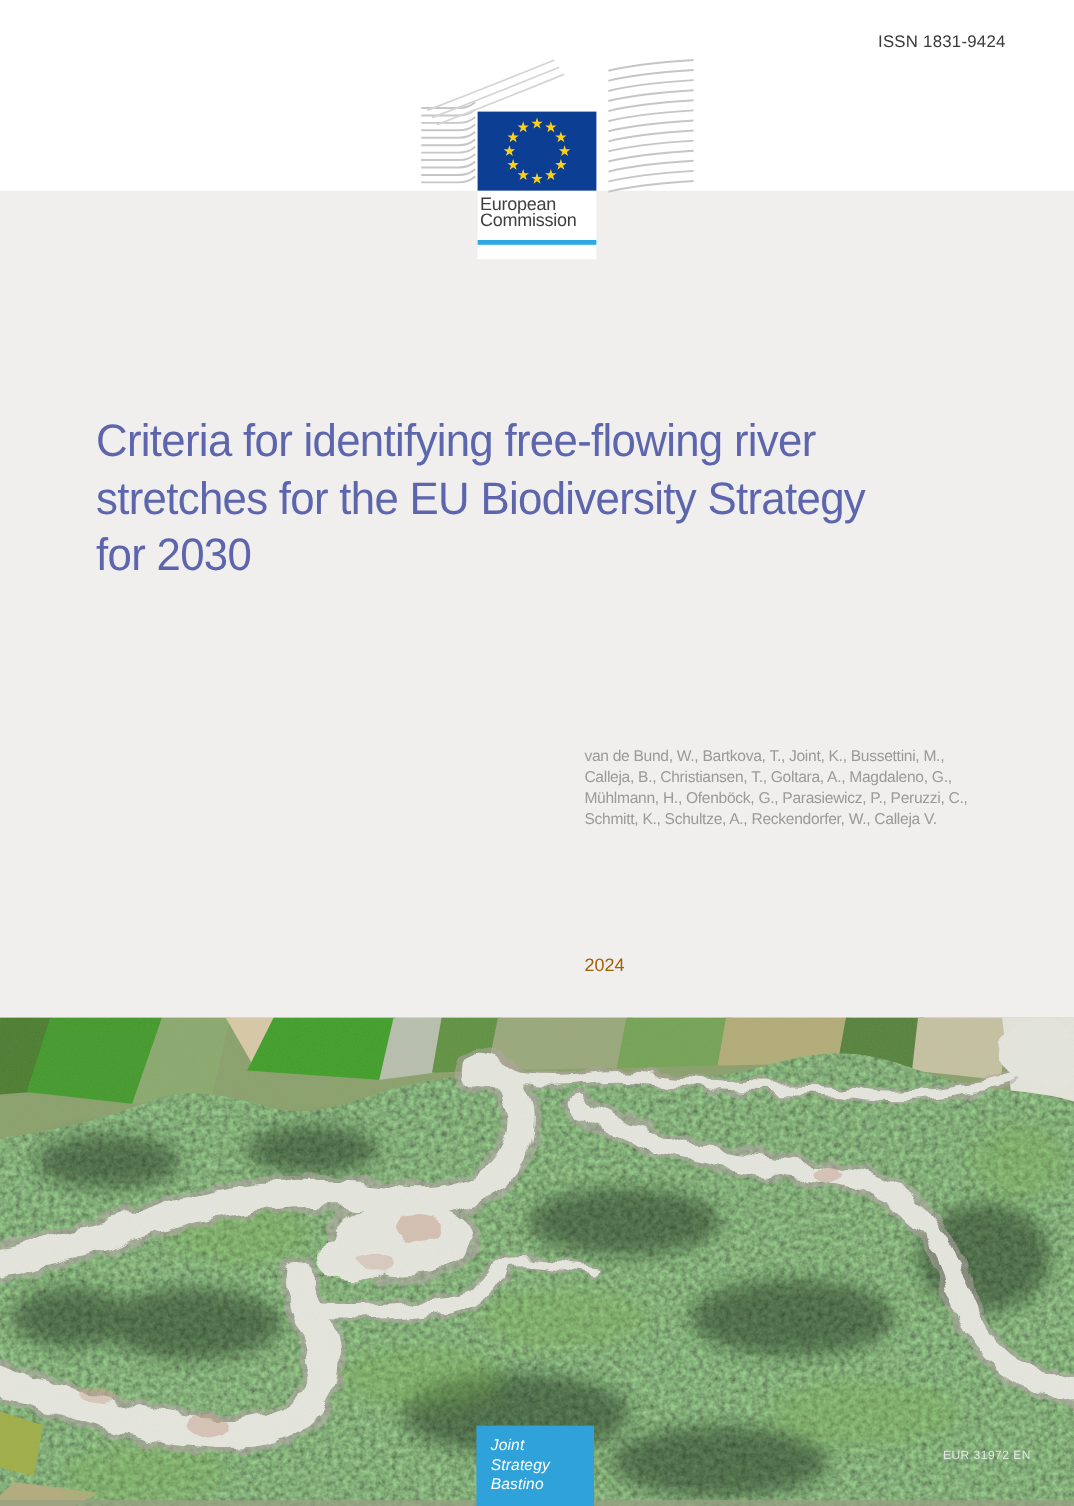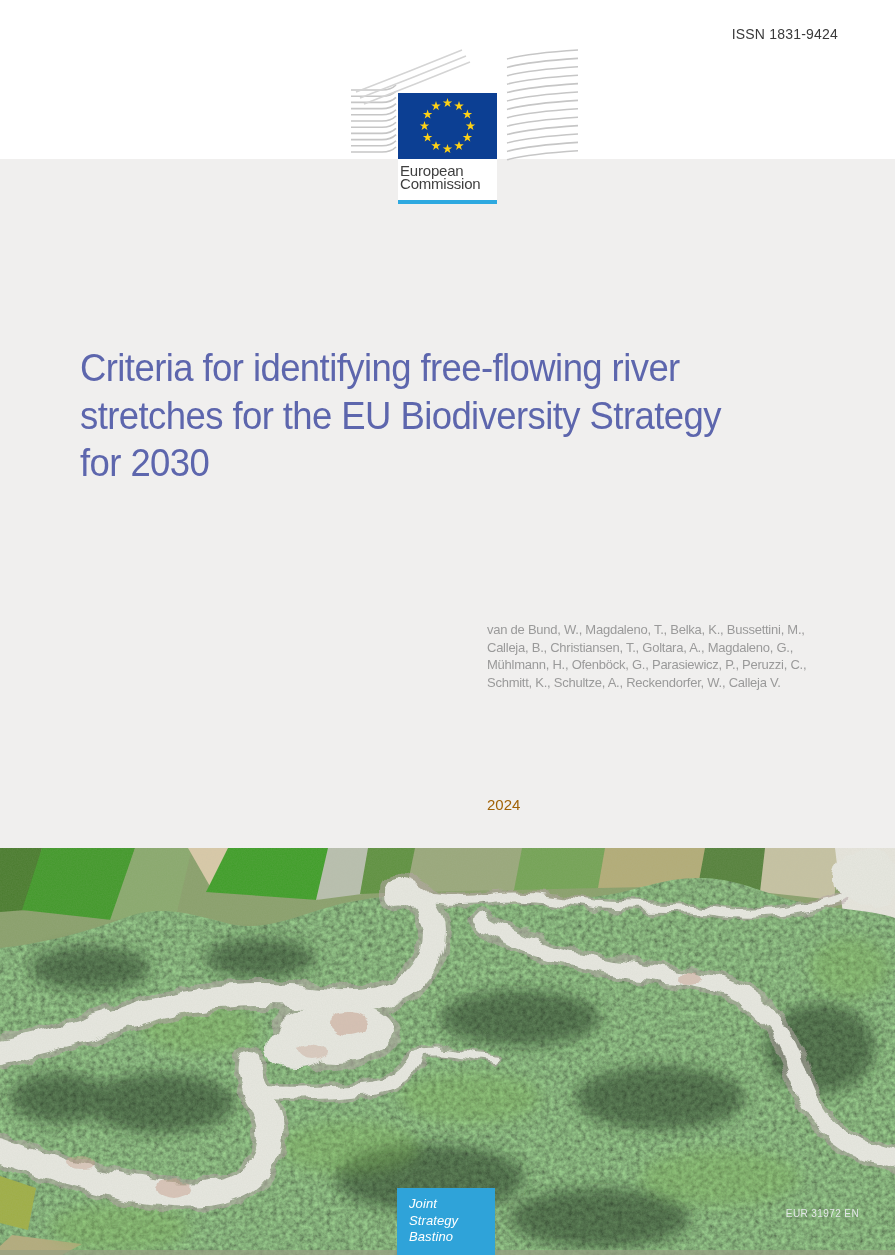--- a/index.html
+++ b/index.html
@@ -7,21 +7,21 @@
     position:relative;width:895px;height:1255px;overflow:hidden;
     background:#f0efee;font-family:"Liberation Sans",sans-serif;
     -webkit-font-smoothing:antialiased;
   }
   .top-band{position:absolute;left:0;top:0;width:895px;height:159px;background:#ffffff;}
   .issn{position:absolute;top:26px;right:57px;font-size:14px;letter-spacing:.2px;color:#3a3a3a;}
   .ec-logo{position:absolute;left:350px;top:46px;width:232px;height:162px;}
   .ec-logo svg{position:absolute;left:0;top:0;}
   .ec-label{
     position:absolute;left:48px;top:113px;width:97px;height:35px;background:#ffffff;
-    padding:6px 0 0 2px;font-size:15px;line-height:12.8px;color:#3f3f3f;letter-spacing:-0.2px;
+    padding:6px 0 16px 2px;font-size:15px;line-height:12.8px;color:#3f3f3f;letter-spacing:-0.2px;
   }
   .ec-bar{position:absolute;left:48px;top:154px;width:99px;height:4px;background:#2ea9e0;}
   .title{
     position:absolute;left:80px;top:345px;width:780px;margin:0;
     font-size:38px;font-weight:normal;line-height:47.5px;letter-spacing:-0.6px;
     color:#5d66ad;transform:scaleX(0.96);transform-origin:left top;
   }
   .title span{display:block;}
   .authors{
     position:absolute;left:487px;top:621px;width:360px;
@@ -109,21 +109,21 @@
     <div class="ec-bar"></div>
   </div>
 
   <h1 class="title">
     <span>Criteria for identifying free-flowing river</span>
     <span>stretches for the EU Biodiversity Strategy</span>
     <span>for 2030</span>
   </h1>
 
   <div class="authors">
-    <div>van de Bund, W., Magdaleno, T., Belka, K., Bussettini, M.,</div>
+    <div>van de Bund, W., Bartkova, T., Joint, K., Bussettini, M.,</div>
     <div>Calleja, B., Christiansen, T., Goltara, A., Magdaleno, G.,</div>
     <div>Mühlmann, H., Ofenböck, G., Parasiewicz, P., Peruzzi, C.,</div>
     <div>Schmitt, K., Schultze, A., Reckendorfer, W., Calleja V.</div>
   </div>
 
   <div class="year">2024</div>
 
   <svg class="photo" width="895" height="407" viewBox="0 0 895 407" role="img">
     <defs>
       <filter id="forestTex" x="-5%" y="-5%" width="110%" height="110%">

